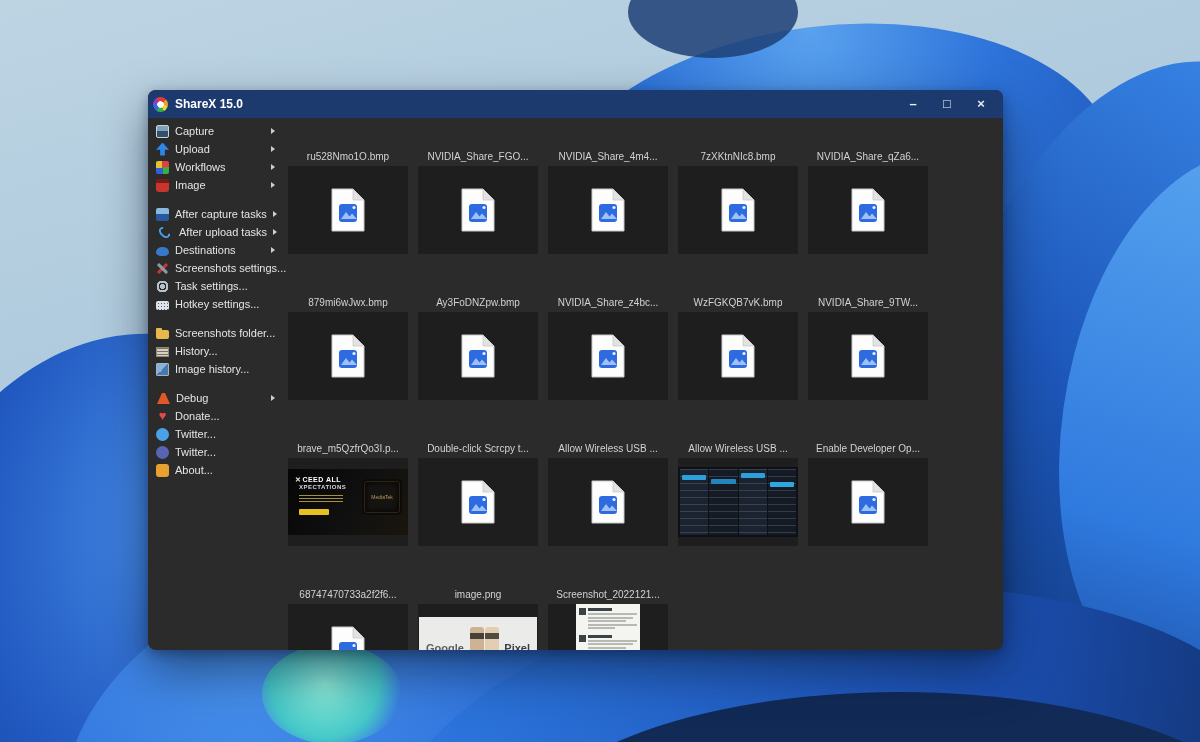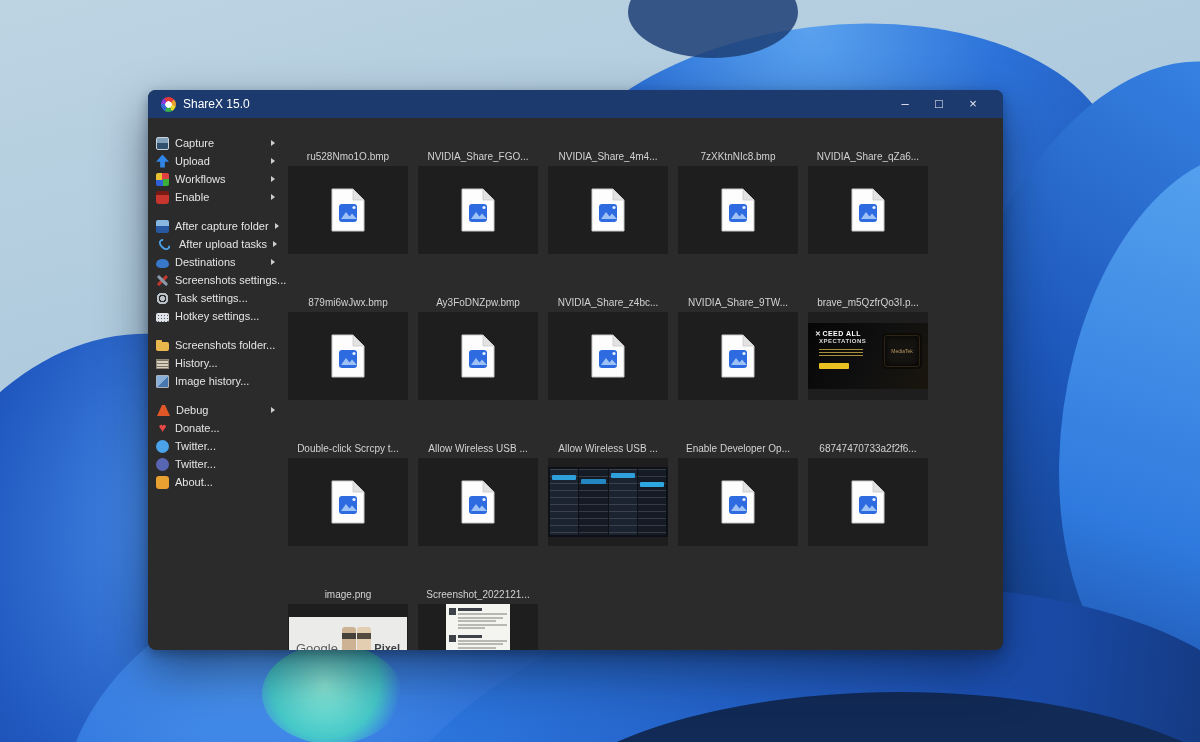--- a/index.html
+++ b/index.html
@@ -32,32 +32,32 @@
         transform:rotate(-4deg); }
   .p7 { left:520px; top:692px; width:760px; height:300px; border-radius:50%; background:#112a56; }
   .p-teal { left:262px; top:644px; width:140px; height:100px; border-radius:50%;
         background: radial-gradient(circle at 45% 40%, #8fecd9 0%, #46c9c9 55%, rgba(70,160,220,0) 78%); }
 
   
   .window { position:absolute; left:148px; top:90px; width:855px; height:560px;
     border-radius:8px; overflow:hidden; background:#2b2b2b;
     box-shadow: 0 22px 48px rgba(10,20,40,.5), 0 4px 12px rgba(10,20,40,.35); z-index:5;
     display:flex; flex-direction:column; }
-  .titlebar { height:28px; flex:0 0 28px; background:#1c3a6e; display:flex; align-items:center; padding:0 13px; }
+  .titlebar { height:28px; flex:0 0 28px; background:#1c3a6e; display:flex; align-items:center; padding:0 5px;font-weight:bold; }
   .app-logo { width:15px; height:15px; border-radius:50%; margin-right:7px;
     background: radial-gradient(circle at center, #ffffff 0 3px, rgba(255,255,255,0) 3.5px),
       conic-gradient(#e23a3a 0 14%, #e8a030 14% 28%, #e8d830 28% 42%, #3ab04a 42% 58%, #3868d8 58% 76%, #8a3ad8 76% 90%, #e23a3a 90%); }
   .title-text { color:#ffffff; font-size:12px; }
   .win-controls { margin-left:auto; display:flex; }
   .win-ctrl { width:34px; height:28px; color:#e9edf4; font-size:13px; line-height:28px; text-align:center; cursor:default; }
 
   .win-body { flex:1; display:flex; min-height:0; }
 
   
-  .sidebar { width:133px; flex:0 0 133px; padding:4px 3px 8px 5px;margin-top:12px; }
+  .sidebar { width:133px; flex:0 0 133px; padding:4px 3px 8px 5px; }
   .menu-item { display:flex; align-items:center; gap:6px; height:18px; padding:0 3px;
     color:#e4e4e4; font-size:11px; white-space:nowrap; cursor:default; }
   .sec-gap { height:11px; }
   .sub-arrow { width:0; height:0; border-top:3px solid transparent; border-bottom:3px solid transparent;
     border-left:4px solid #cfcfcf; margin-left:auto; }
 
   
   .mi { width:13px; height:13px; flex:0 0 13px; display:inline-block; position:relative; }
   .icon-capture { background:linear-gradient(180deg,#7fa0b8 0 45%, #31506e 45%); border:1px solid #c8d4de; border-radius:2px; }
   .icon-upload { background:#2f86e8; clip-path:polygon(50% 0,100% 55%,68% 55%,68% 100%,32% 100%,32% 55%,0 55%); }
@@ -114,21 +114,21 @@
     background-image:repeating-linear-gradient(180deg, rgba(255,255,255,.14) 0 1px, transparent 1px 7px); }
   .st-col:nth-child(even){ background-color:#151b25; }
   .st-bar { height:5px; background:#2da0dc; margin:6px 2px 0; border-radius:1px; }
   .st-col:nth-child(2) .st-bar { margin-top:10px; background:#2486c0; }
   .st-col:nth-child(3) .st-bar { margin-top:4px; }
   .st-col:nth-child(4) .st-bar { margin-top:13px; background:#2ea8e0; }
 
   
   .th-pixel { width:118px; height:62px; background:#ebebe9; display:flex; align-items:center;
     justify-content:space-between; padding:0 7px; }
-  .px-google { color:#5a5d61; font-weight:normal; font-size:13px; }
+  .px-google { color:#5a5d61; font-weight:bold; font-size:11px; }
   .px-pixel { color:#3c4043; font-weight:bold; font-size:11px; }
   .px-phones { display:flex; gap:1px; }
   .px-ph { width:14px; height:42px; border-radius:3px; }
   .px-ph.a { background:linear-gradient(180deg,#cdb394 0 6px, #46403a 6px 12px, #cdb394 12px); }
   .px-ph.b { background:linear-gradient(180deg,#e3ceb2 0 6px, #534a40 6px 12px, #e3ceb2 12px); }
 
   
   .th-collage { width:120px; height:68px; background:linear-gradient(160deg,#d7e4ee,#c9dae8); position:relative; }
   .th-collage div { position:absolute; }
   .cg1 { left:5px; top:5px; width:20px; height:26px; background:#17181a; border-radius:2px; border:2px solid #2e3338; }
@@ -191,27 +191,27 @@
             <span>Upload</span>
             <span class="sub-arrow"></span>
           </div>
           <div class="menu-item">
             <span class="mi icon-workflows"></span>
             <span>Workflows</span>
             <span class="sub-arrow"></span>
           </div>
           <div class="menu-item">
             <span class="mi icon-tools"></span>
-            <span>Enable</span>
+            <span>Image</span>
             <span class="sub-arrow"></span>
           </div>
           <div class="sec-gap"></div>
           <div class="menu-item">
             <span class="mi icon-after-capture"></span>
-            <span>After capture folder</span>
+            <span>After capture tasks</span>
             <span class="sub-arrow"></span>
           </div>
           <div class="menu-item">
             <span class="mi icon-after-upload"></span>
             <span>After upload tasks</span>
             <span class="sub-arrow"></span>
           </div>
           <div class="menu-item">
             <span class="mi icon-destinations"></span>
             <span>Destinations</span>
@@ -346,20 +346,32 @@
                   <path d="M1 1 h21 l11 11 v31 h-32 z" fill="#fdfdfd" stroke="#c9c9c9" stroke-width="1"></path>
                   <path d="M22 1 l11 11 h-11 z" fill="#e2e2e2" stroke="#c9c9c9" stroke-width="0.8"></path>
                   <rect x="8" y="16" width="18" height="18" rx="3" fill="#2e6be0"></rect>
                   <path d="M10 31 l5 -7 3.5 4.5 2.5 -3 5 5.5 z" fill="#9ec2f5"></path>
                   <circle cx="23" cy="19.5" r="1.6" fill="#e8f1ff"></circle>
                 </svg>
               </div>
             </div>
             <div class="cell">
               <div class="cell-label">NVIDIA_Share_z4bc...</div>
+              <div class="tile">
+                <svg width="34" height="44" viewBox="0 0 34 44">
+                  <path d="M1 1 h21 l11 11 v31 h-32 z" fill="#fdfdfd" stroke="#c9c9c9" stroke-width="1"></path>
+                  <path d="M22 1 l11 11 h-11 z" fill="#e2e2e2" stroke="#c9c9c9" stroke-width="0.8"></path>
+                  <rect x="8" y="16" width="18" height="18" rx="3" fill="#2e6be0"></rect>
+                  <path d="M10 31 l5 -7 3.5 4.5 2.5 -3 5 5.5 z" fill="#9ec2f5"></path>
+                  <circle cx="23" cy="19.5" r="1.6" fill="#e8f1ff"></circle>
+                </svg>
+              </div>
+            </div>
+            <div class="cell">
+              <div class="cell-label">WzFGKQB7vK.bmp</div>
               <div class="tile">
                 <svg width="34" height="44" viewBox="0 0 34 44">
                   <path d="M1 1 h21 l11 11 v31 h-32 z" fill="#fdfdfd" stroke="#c9c9c9" stroke-width="1"></path>
                   <path d="M22 1 l11 11 h-11 z" fill="#e2e2e2" stroke="#c9c9c9" stroke-width="0.8"></path>
                   <rect x="8" y="16" width="18" height="18" rx="3" fill="#2e6be0"></rect>
                   <path d="M10 31 l5 -7 3.5 4.5 2.5 -3 5 5.5 z" fill="#9ec2f5"></path>
                   <circle cx="23" cy="19.5" r="1.6" fill="#e8f1ff"></circle>
                 </svg>
               </div>
             </div>

